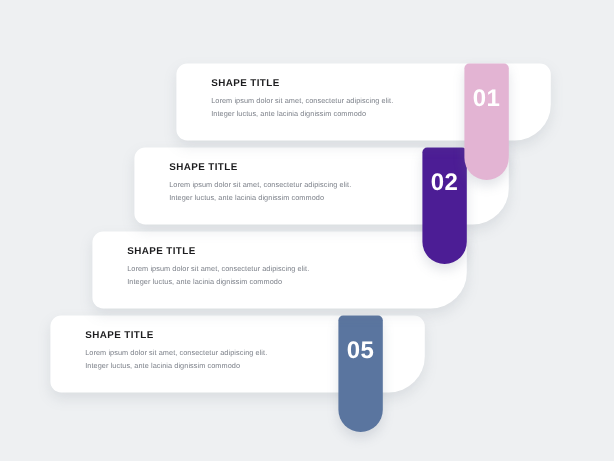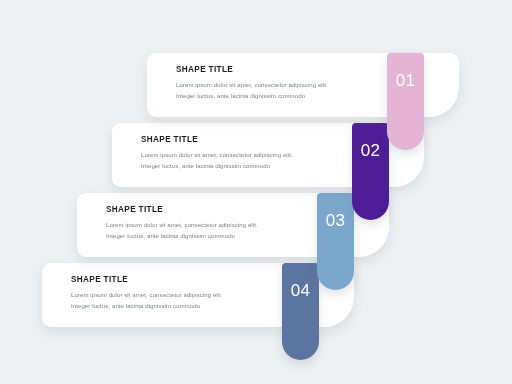--- a/index.html
+++ b/index.html
@@ -65,22 +65,22 @@
     width: 37px;
     height: 97px;
     border-radius: 4px 4px 19px 19px;
     box-shadow: 0 5px 10px rgba(110,120,140,0.20);
     display: flex;
     align-items: flex-start;
     justify-content: center;
   }
   .badge-num {
     margin-top: 19px;
-    font-size: 17px;
-    font-weight: normal;
+    font-size: 20px;
+    font-weight: bold;
     color: #ffffff;
     letter-spacing: 0.4px;
     line-height: 1;
   }
 
   
   #step-1 { left: 147px; top: 53px;  z-index: 40; }
   #step-2 { left: 112px; top: 123px; z-index: 30; }
   #step-3 { left: 77px;  top: 193px; z-index: 20; }
   #step-4 { left: 42px;  top: 263px; z-index: 10; }
@@ -122,31 +122,28 @@
   </div>
 
   <div class="step" id="step-3">
     <div class="card">
       <div class="card-body">
         <div class="card-title">SHAPE TITLE</div>
         <div class="card-line">Lorem ipsum dolor sit amet, consectetur adipiscing elit.</div>
         <div class="card-line">Integer luctus, ante lacinia dignissim commodo</div>
       </div>
     </div>
-    <div class="badge" style="background: rgb(123, 167, 204);">
-      <span class="badge-num">03</span>
-    </div>
   </div>
 
   <div class="step" id="step-4">
     <div class="card">
       <div class="card-body">
         <div class="card-title">SHAPE TITLE</div>
         <div class="card-line">Lorem ipsum dolor sit amet, consectetur adipiscing elit.</div>
         <div class="card-line">Integer luctus, ante lacinia dignissim commodo</div>
       </div>
     </div>
     <div class="badge" style="background: rgb(90, 117, 159);">
-      <span class="badge-num">04</span>
+      <span class="badge-num">05</span>
     </div>
   </div>
 
 </div>
 
 </body></html>

